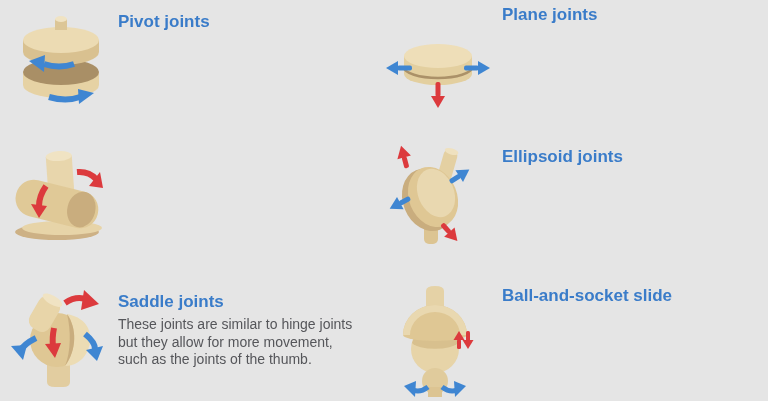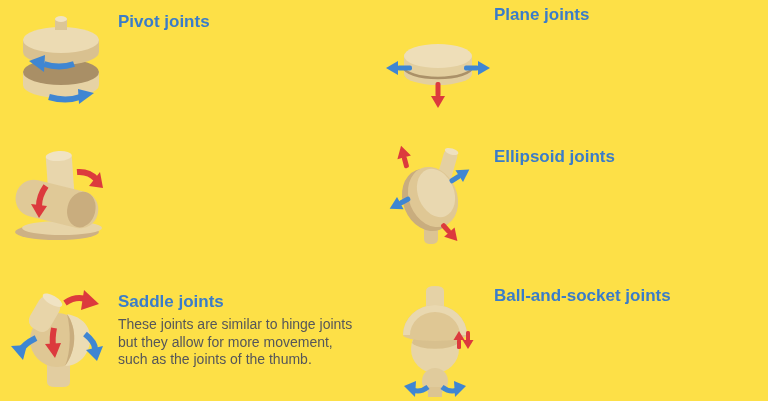--- a/index.html
+++ b/index.html
@@ -1,36 +1,36 @@
 <!DOCTYPE html>
 <html><head>
 <meta charset="utf-8">
 <style>
   html,body{margin:0;padding:0;background:#fff;}
   #canvas{
     position:relative;
     width:768px;height:401px;
-    background:#fde047;
+    background:#e5e5e5;
     font-family:"Liberation Sans", sans-serif;
     overflow:hidden;
   }
   .grid{
     display:grid;
     grid-template-columns:384px 384px;
     grid-template-rows:126px 154px 121px;
     width:768px;height:401px;
   }
   .cell{display:flex;align-items:flex-start;}
   .cell.left{padding-left:10px;}
   .icon-box{flex:0 0 auto;display:flex;justify-content:center;}
   .cell.left .icon-box{width:102px;}
   .cell.right .icon-box{width:108px;}
   .text{flex:1 1 auto;}
   .cell.left .text{max-width:242px;margin-left:6px;}
-  .cell.right .text{max-width:258px;margin-left:2px;}
+  .cell.right .text{max-width:258px;margin-left:10px;}
   h2.title{
     margin:0 0 4px 0;
     font-size:17px;line-height:20px;
     font-weight:bold;
     color:#3a7cc9;
   }
   p.desc{
     margin:0;
     font-size:14px;line-height:17.5px;
     color:#55565a;
@@ -244,18 +244,18 @@
             <path d="M38,104 Q30,110 23,107" stroke="#3f86d2" stroke-width="5" fill="none"></path>
             <polygon points="26,98 14,103 25,114" fill="#3f86d2"></polygon>
           </g>
           <g>
             <path d="M52,104 Q60,110 67,107" stroke="#3f86d2" stroke-width="5" fill="none"></path>
             <polygon points="64,98 76,103 65,114" fill="#3f86d2"></polygon>
           </g>
         </svg>
       </div>
       <div class="text">
-        <h2 class="title">Ball-and-socket joints</h2>
+        <h2 class="title">Ball-and-socket slide</h2>
       </div>
     </section>
 
   </div>
 </div>
 
 </body></html>

